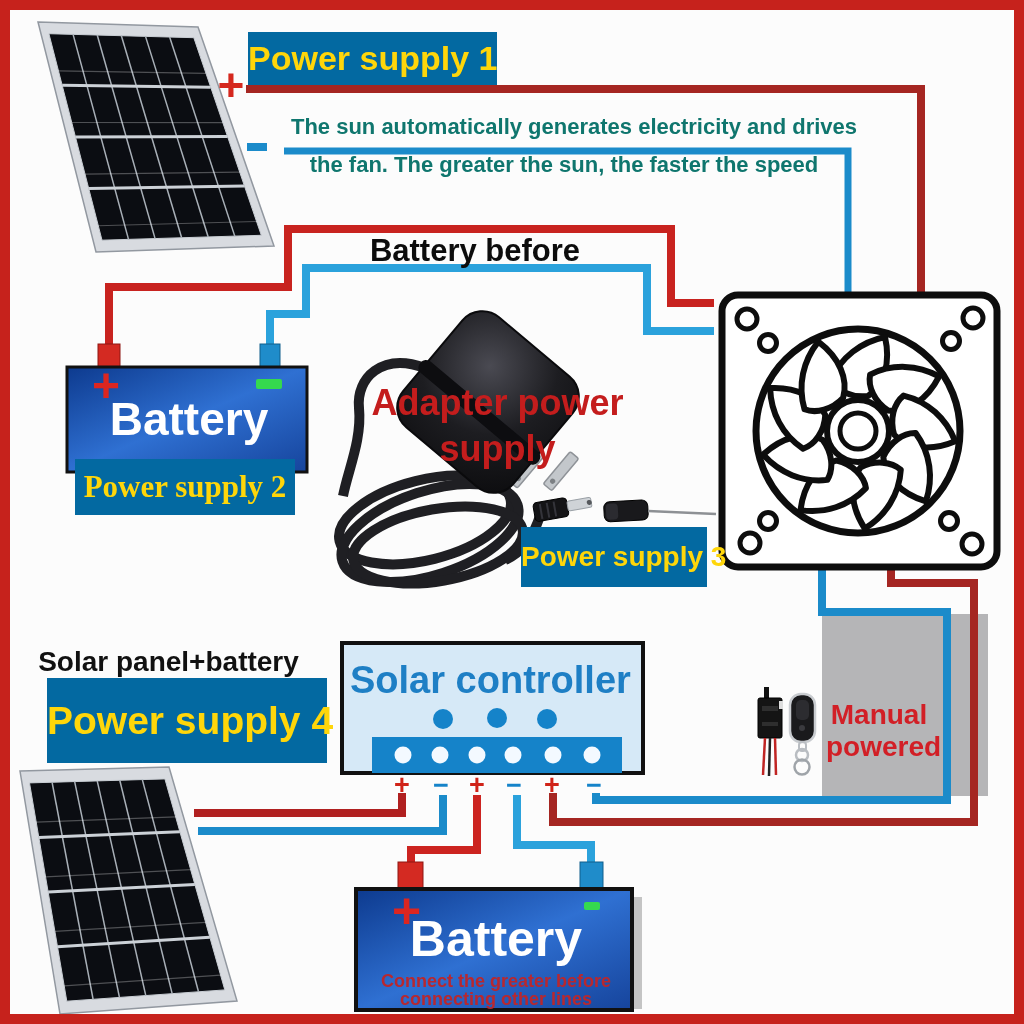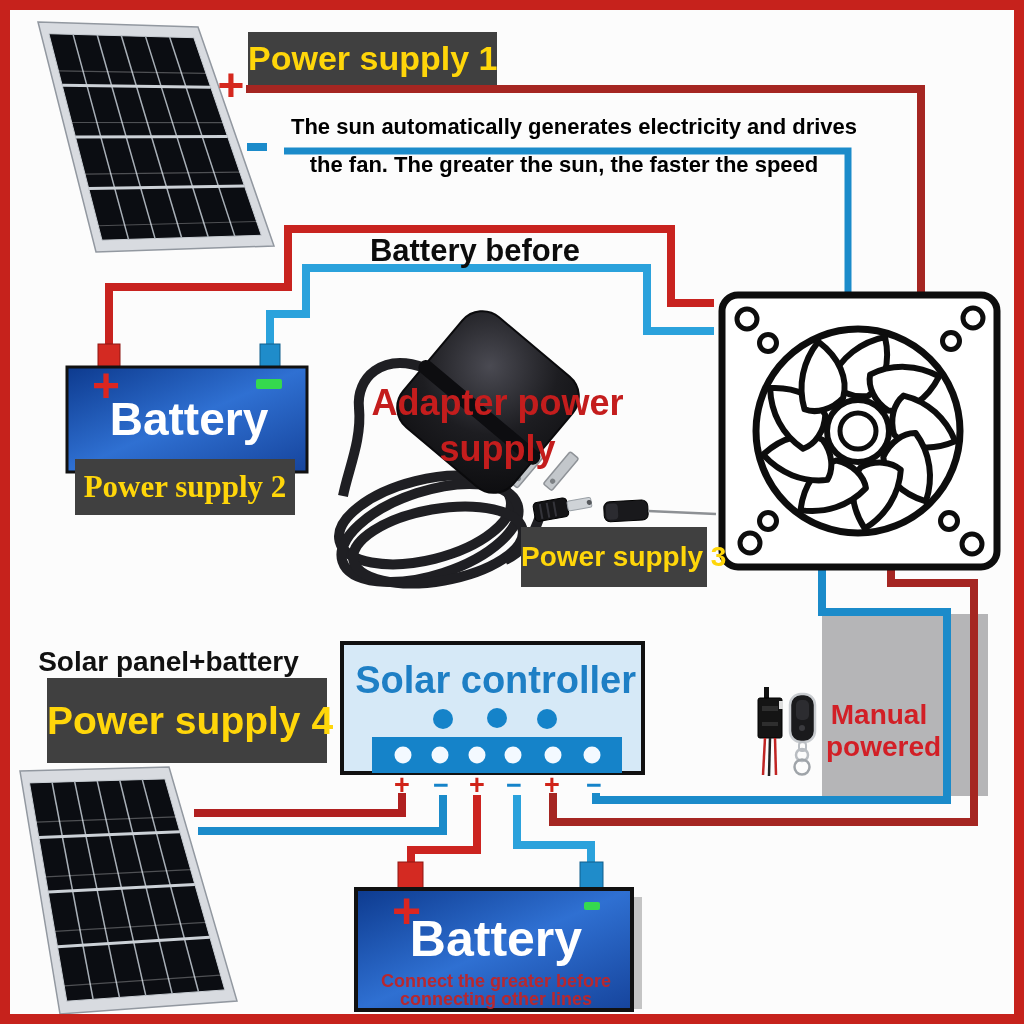--- a/index.html
+++ b/index.html
@@ -3,34 +3,34 @@
 <meta charset="utf-8">
 <style>
   html,body{margin:0;padding:0;background:#e8e8e8;}
   .stage{
     position:relative;width:1024px;height:1024px;background:#fcfcfc;
     font-family:"Liberation Sans","DejaVu Sans",sans-serif;overflow:hidden;
   }
   .stage svg.diagram{position:absolute;left:0;top:0;z-index:10;}
   .frame{position:absolute;inset:0;border:10px solid #c6221c;z-index:60;pointer-events:none;}
   .ov{position:absolute;z-index:30;}
-  .ps-label{background:#404040;color:#ffd60a;font-weight:bold;text-align:center;white-space:nowrap;}
+  .ps-label{background:#0369a1;color:#ffd60a;font-weight:bold;text-align:center;white-space:nowrap;}
   #ps1{left:248px;top:32px;width:249px;height:53px;font-size:34px;line-height:53px;}
   #ps2{left:75px;top:459px;width:220px;height:56px;font-size:31px;line-height:56px;font-family:Liberation Serif, serif;}
   #ps3{left:521px;top:527px;width:186px;height:60px;font-size:28px;line-height:60px;}
   #ps4{left:27px;top:678px;width:280px;height:85px;font-size:39px;line-height:85px;margin-left:20px;}
-  .desc{color:#000000;font-weight:600;font-size:22px;text-align:center;white-space:nowrap;}
+  .desc{color:#0f766e;font-weight:600;font-size:22px;text-align:center;white-space:nowrap;}
   #desc1{left:254px;top:114px;width:640px;}
   #desc2{left:254px;top:152px;width:620px;}
   #battery-powered{left:330px;top:233px;width:290px;text-align:center;font-size:31px;font-weight:bold;color:#0c0c0c;white-space:nowrap;}
   .adapter-txt{color:#c41d1d;font-weight:bold;font-size:36px;text-align:center;white-space:nowrap;}
   #adapter-text1{left:340px;top:382px;width:315px;}
   #adapter-text2{left:340px;top:428px;width:315px;}
   #solar-battery-title{left:26px;top:646px;width:285px;font-size:28px;font-weight:bold;color:#111;text-align:center;white-space:nowrap;}
-  #controller-title{left:350px;top:659px;width:286px;font-size:38px;font-weight:bold;color:#1e7fc5;text-align:right;white-space:nowrap;}
+  #controller-title{left:350px;top:659px;width:286px;font-size:38px;font-weight:bold;color:#1e7fc5;text-align:left;white-space:nowrap;}
   .tsign{top:770px;width:32px;font-size:27px;font-weight:bold;text-align:center;}
   .tsign.red{color:#d02318}.tsign.blue{color:#1583c9}
   #ts0{left:386px}#ts1{left:425px}#ts2{left:461px}#ts3{left:498px}#ts4{left:536px}#ts5{left:578px}
   .manual-txt{width:106px;font-size:28px;font-weight:bold;color:#d21f26;text-align:center;white-space:nowrap;}
   #manual1{left:826px;top:699px;}
   #manual2{left:826px;top:731px;}
   #panel1-plus{left:214px;top:58px;width:34px;font-size:46px;font-weight:bold;color:#d5281e;text-align:center;}
   #bat1-plus{left:92px;top:358px;font-size:48px;font-weight:bold;color:#dc2620;}
   #bat1-minus{left:256px;top:379px;width:26px;height:10px;background:#35d94e;border-radius:2px;}
   #bat1-title{left:84px;top:392px;width:210px;font-size:46px;font-weight:bold;color:#fff;text-align:center;}

